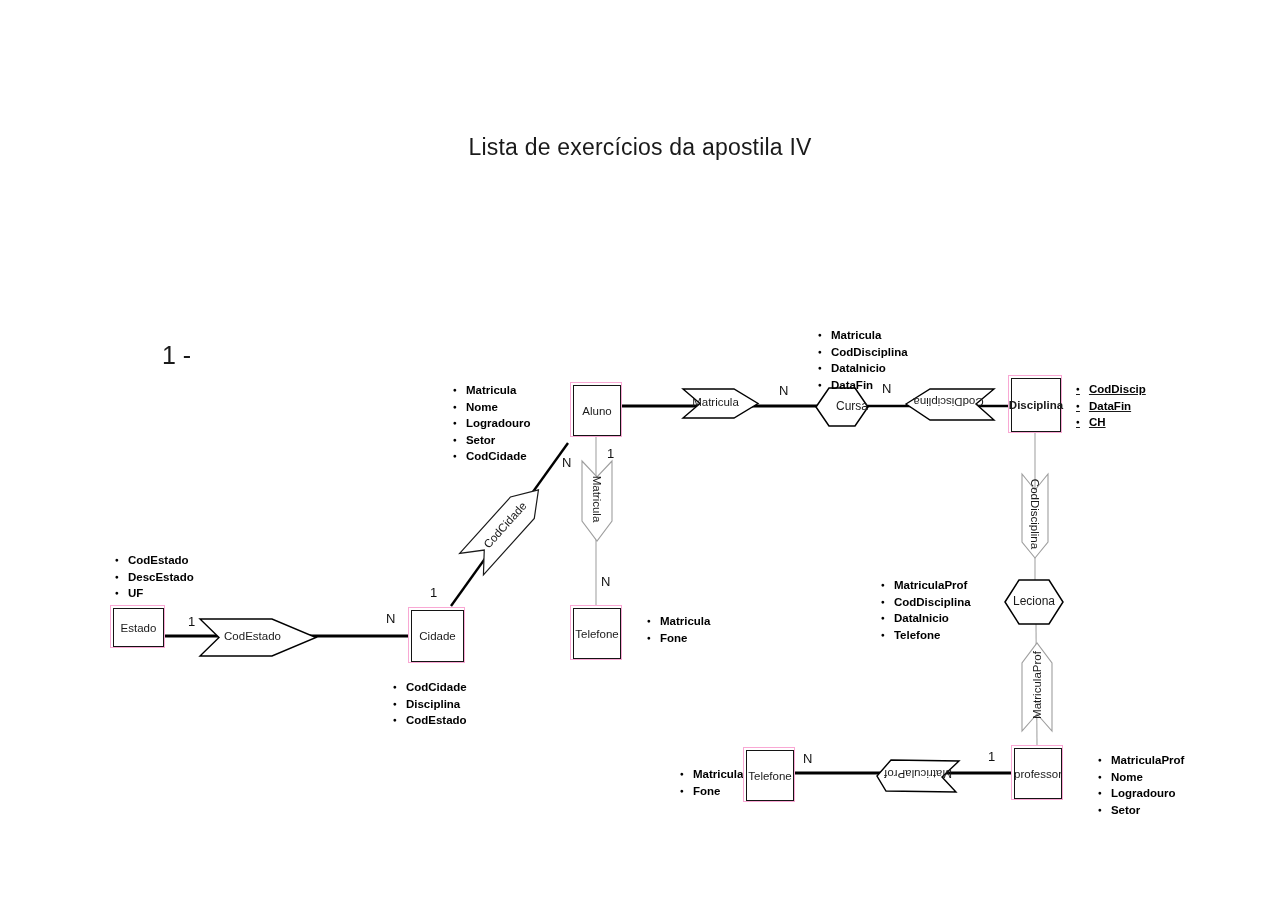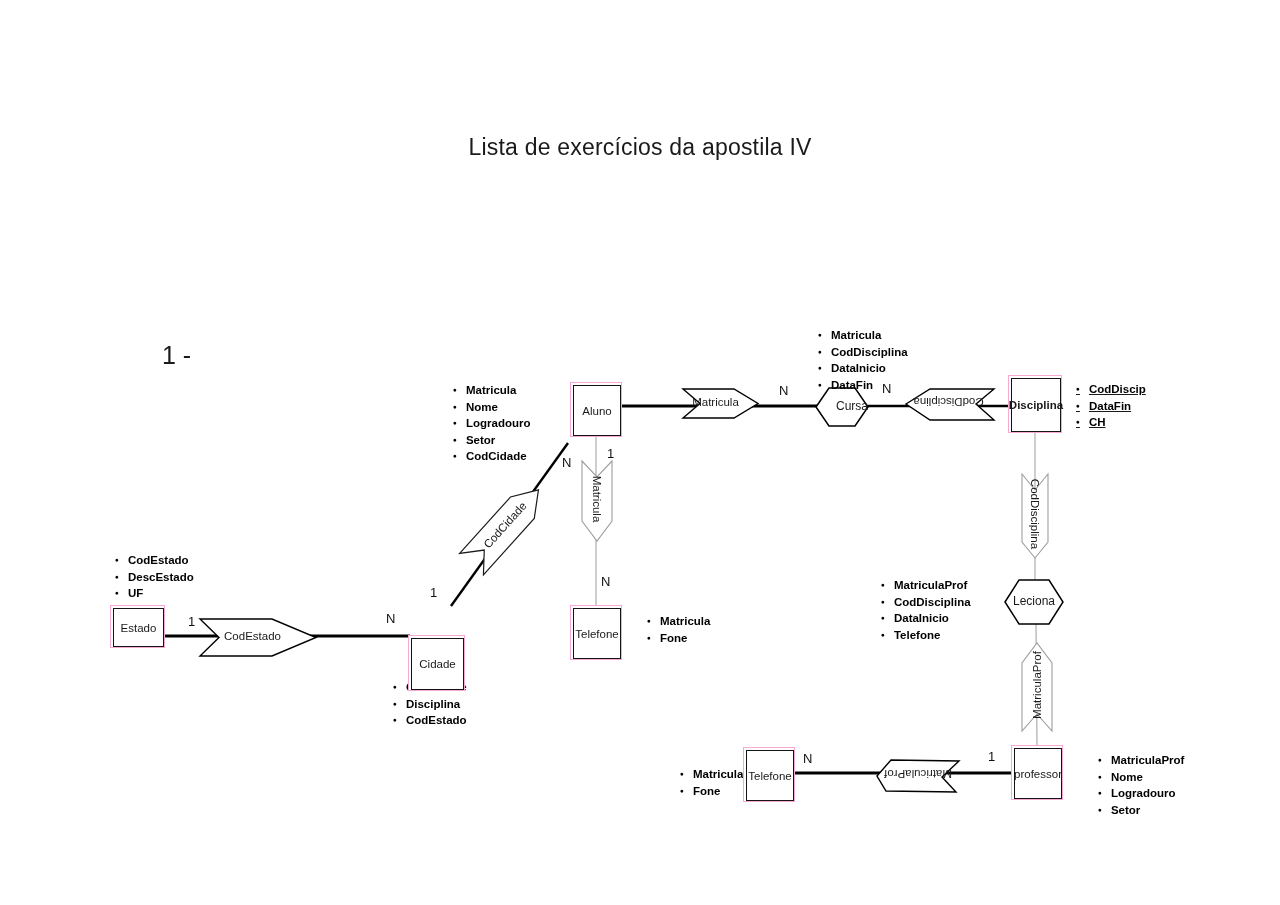--- a/index.html
+++ b/index.html
@@ -89,21 +89,21 @@
 
     <polygon points="816,407 829,388 855,388 868,407 855,426 829,426" fill="#fff" stroke="#000" stroke-width="1.5"></polygon>
     <polygon points="1005,602 1019,580 1049,580 1063,602 1049,624 1019,624" fill="#fff" stroke="#000" stroke-width="1.5"></polygon>
   </svg>
 
   <div class="entity" style="left:110px; top:605px; width:55px; height:43px;">
     <div class="entity-inner">
       <span class="entity-label">Estado</span>
     </div>
   </div>
-  <div class="entity" style="left:408px; top:635px; width:57px; height:56px;">
+  <div class="entity" style="left:408px; top:607px; width:57px; height:56px;">
     <div class="entity-inner">
       <span class="entity-label">Cidade</span>
     </div>
   </div>
   <div class="entity" style="left:570px; top:382px; width:52px; height:55px;">
     <div class="entity-inner">
       <span class="entity-label">Aluno</span>
     </div>
   </div>
   <div class="entity" style="left:570px; top:605px; width:52px; height:55px;">

